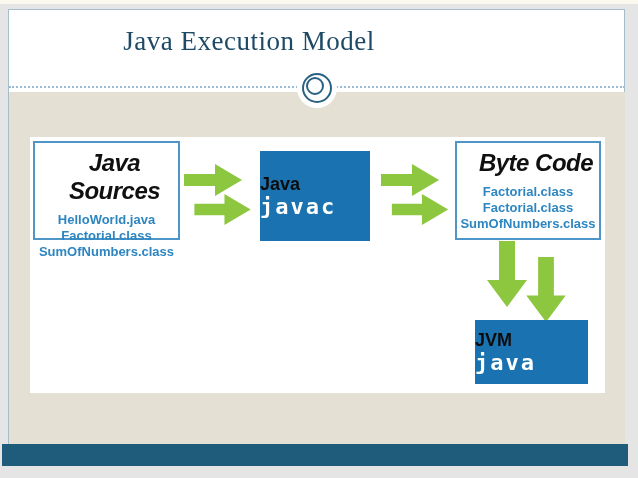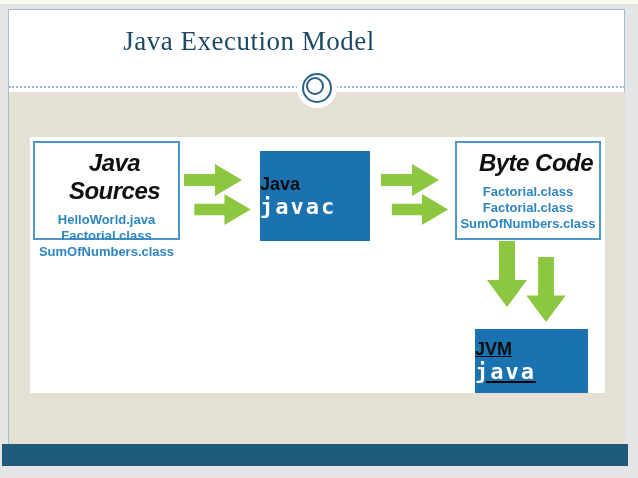--- a/index.html
+++ b/index.html
@@ -24,21 +24,21 @@
           box-sizing:border-box;text-align:center;}
   .io-sources{left:33px;top:141px;width:147px;height:99px;}
   .io-bytecode{left:455px;top:141px;width:146px;height:99px;}
   .io-heading{margin-top:6px;font-size:24px;font-weight:bold;font-style:italic;
               color:#101010;letter-spacing:-0.5px;margin-left:16px;}
   .io-files{margin-top:7px;font-size:13px;font-weight:bold;line-height:16px;
             color:var(--file-text,#2e86c1);}
   .fill-box{position:absolute;background:var(--box-blue,#1b72b0);display:flex;flex-direction:column;
             align-items:flex-start;justify-content:center;text-align:center;}
   .fill-compiler{left:260px;top:151px;width:110px;height:90px;}
-  .fill-jvm{left:475px;top:329px;width:113px;height:64px;text-decoration:underline;}
+  .fill-jvm{left:475px;top:320px;width:113px;height:64px;}
   .fill-name{font-size:18px;font-weight:bold;color:#0c0c0c;line-height:21px;}
   .fill-cmd{font-family:"DejaVu Sans Mono",monospace;font-size:22px;font-weight:bold;
             color:#ffffff;letter-spacing:2px;line-height:24px;}
   .arrow{position:absolute;color:var(--green,#8dc63f);}
   .ar1{left:184px;top:163px;}
   .ar2{left:193px;top:193px;}
   .ar3{left:381px;top:163px;}
   .ar4{left:391px;top:193px;}
   .ad1{left:487px;top:241px;}
   .ad2{left:524px;top:257px;}

